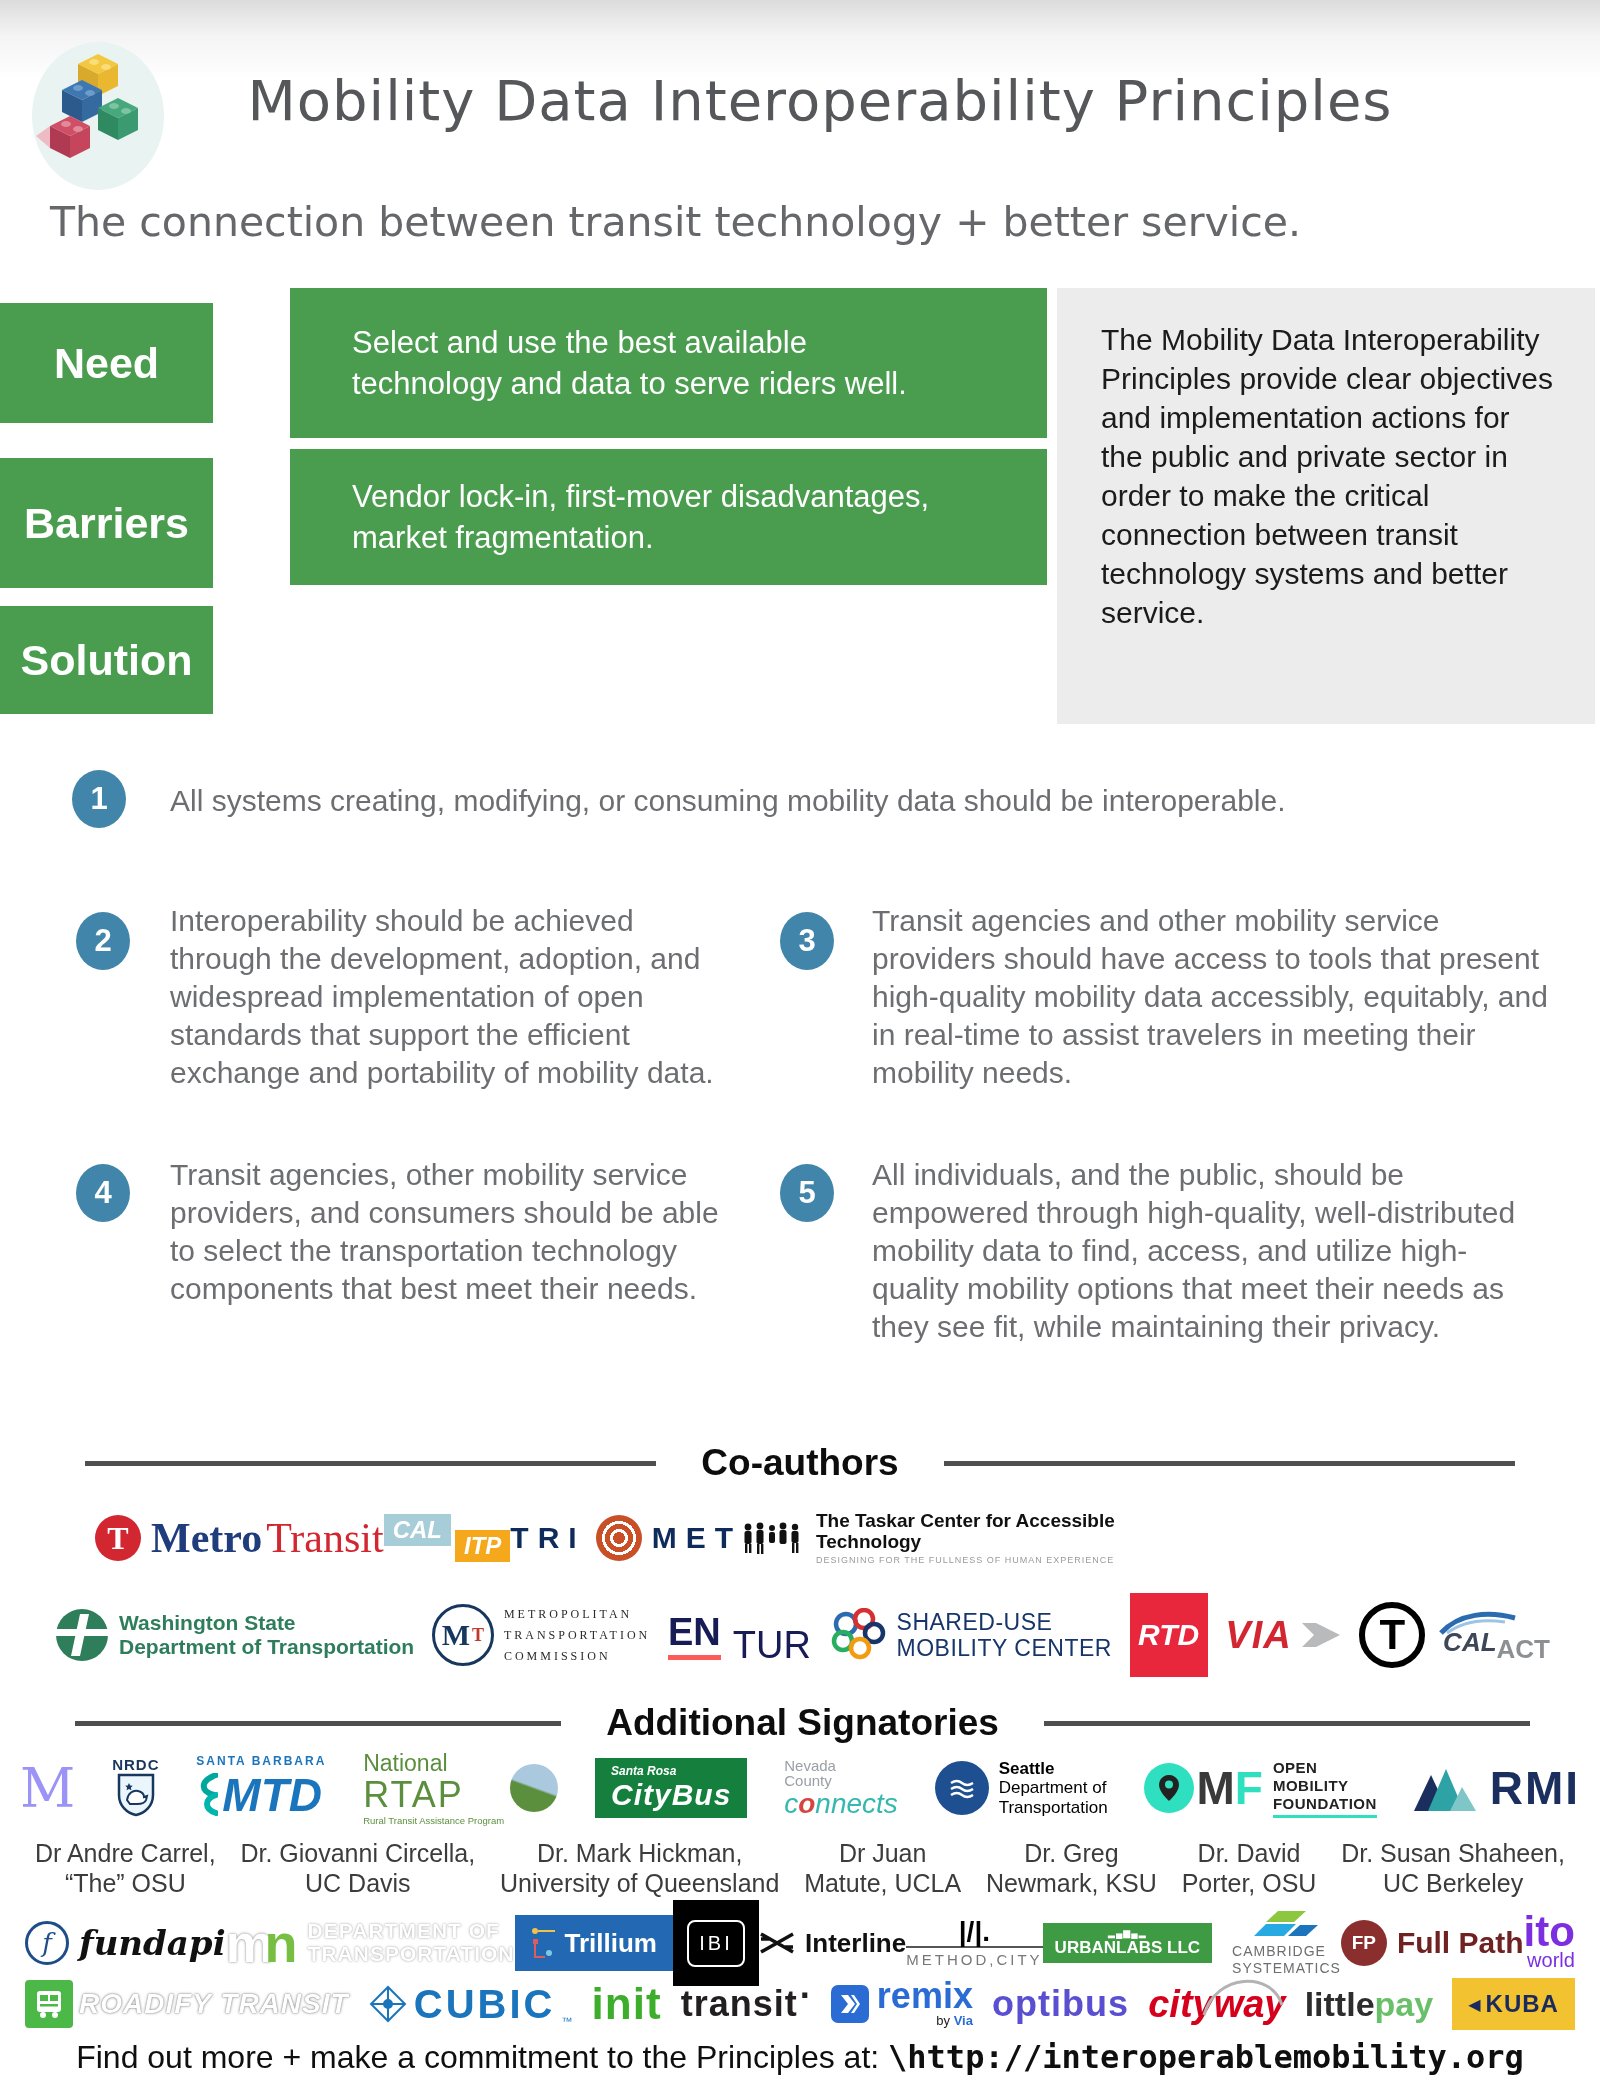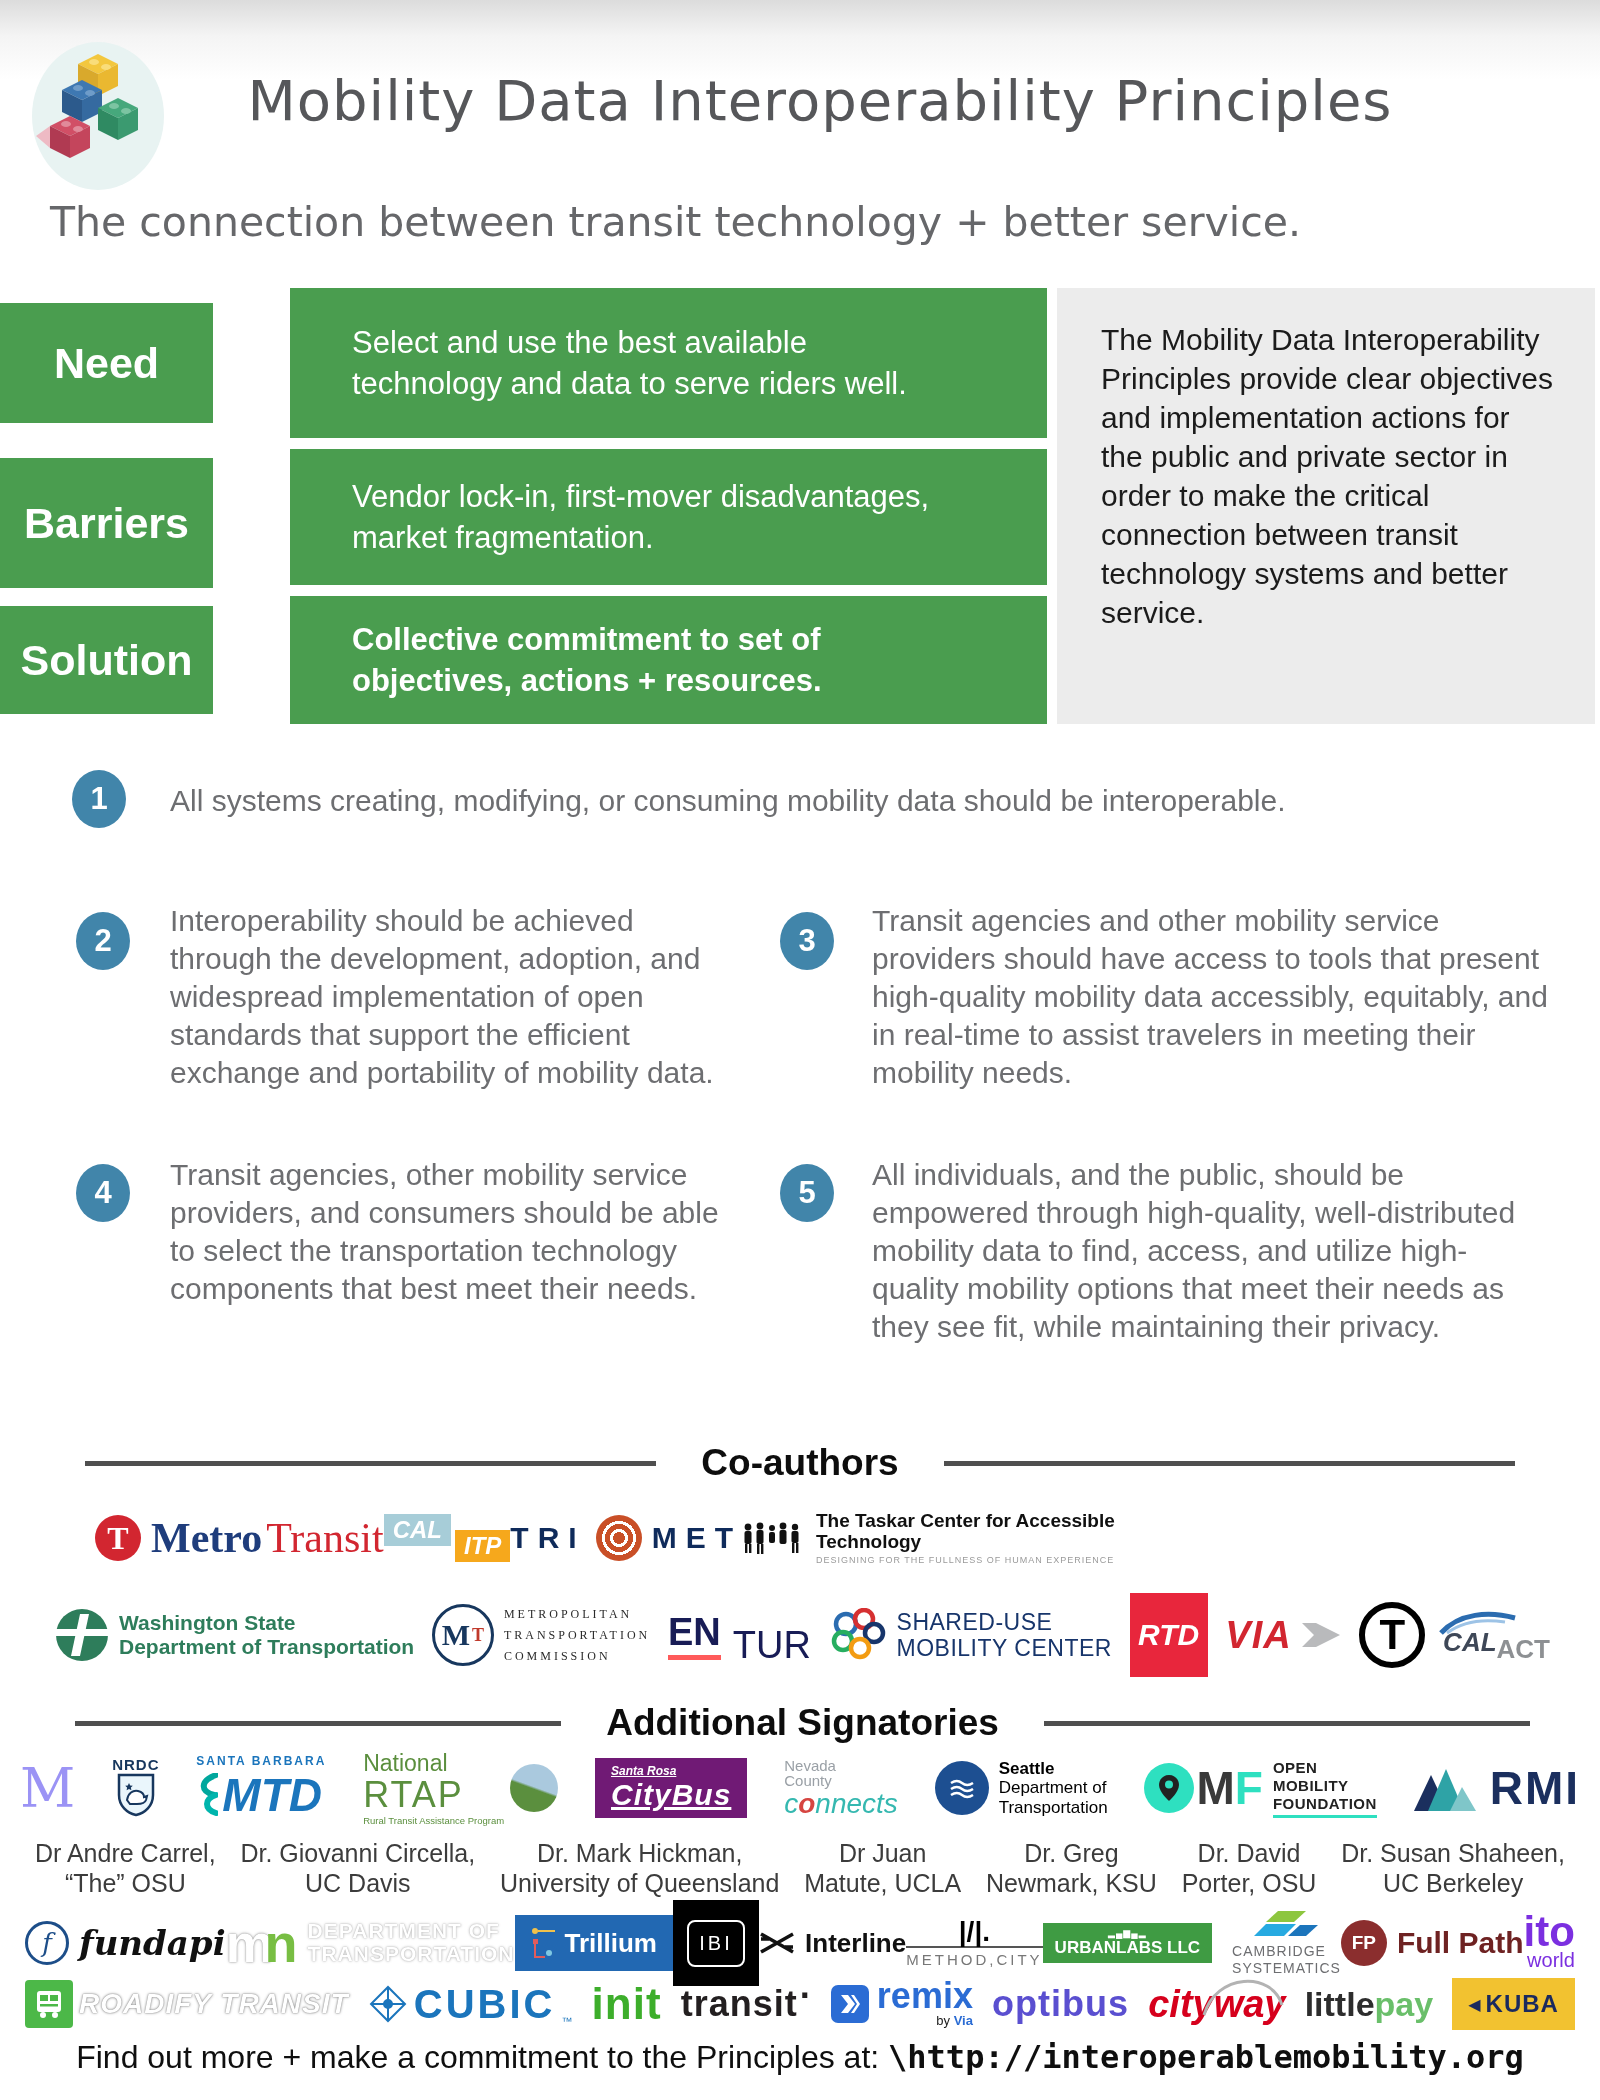--- a/index.html
+++ b/index.html
@@ -87,21 +87,21 @@
   .nrdc-word { font-weight:900; font-size:15px; color:#17375e; letter-spacing:1px; }
   .sb { color:#1b75bc; font-size:12px; font-weight:bold; letter-spacing:2px; }
   .mtd-row { display:flex; align-items:center; gap:4px; }
   .mtd { color:#1b75bc; font-size:46px; font-weight:900; font-style:italic; }
   .rtap { display:flex; align-items:center; gap:6px; }
   .rtap-nat { color:#5b8f3e; font-size:23px; }
   .rtap-acr { color:#5b8f3e; font-size:36px; letter-spacing:2px; line-height:1; }
   .rtap-sub { color:#5b8f3e; font-size:9.5px; margin-top:2px; }
   .rtap-circle { width:48px; height:48px; border-radius:50%;
                  background:linear-gradient(200deg,#aac9de 48%,#5b8f3e 52%); }
-  .citybus { background:#701a75; color:#fff; padding:6px 16px;text-decoration:underline; }
+  .citybus { background:#15803d; color:#fff; padding:6px 16px; }
   .cb-top { font-size:12px; font-style:italic; font-weight:bold; }
   .cb-main { font-size:30px; font-style:italic; font-weight:900; letter-spacing:1px; }
   .nevada div { line-height:1.05; }
   .nv-g { color:#9aa0a6; font-size:15px; }
   .nv-connects { font-size:28px; font-style:italic; color:#35b8b0; }
   .nv-o { color:#d64541; font-weight:bold; }
   .sea-circle { width:54px; height:54px; border-radius:50%; background:#1d4f91;
                 display:flex; align-items:center; justify-content:center; }
   .sea-text div { font-size:17px; line-height:1.12; color:#000; }
   .sea-b { font-weight:bold; font-size:20px; }
@@ -218,22 +218,20 @@
 
 <div class="abs matrix">
   <div class="m-content pre" style="top:0; height:150px;">Select and use the best available
 technology and data to serve riders well.</div>
   <div class="m-label" style="top:15px; height:120px;">Need</div>
 
   <div class="m-content pre" style="top:161px; height:136px;">Vendor lock-in, first-mover disadvantages,
 market fragmentation.</div>
   <div class="m-label" style="top:170px; height:130px;">Barriers</div>
 
-  <div class="m-content pre bold" style="top:308px; height:128px;">Collective commitment to set of
-objectives, actions + resources.</div>
   <div class="m-label" style="top:318px; height:108px;">Solution</div>
 
   <div class="m-gray">
     <div>The Mobility Data Interoperability Principles provide clear objectives and implementation actions for the public and private sector in order to make the critical connection between transit technology systems and better service.</div>
   </div>
 </div>
 
 <div>
   <div class="p-circle" style="left:72px; top:770px;">1</div>
   <div class="p-text" style="left:170px; top:782px; width:1310px;">All systems creating, modifying, or consuming mobility data should be interoperable.</div>

